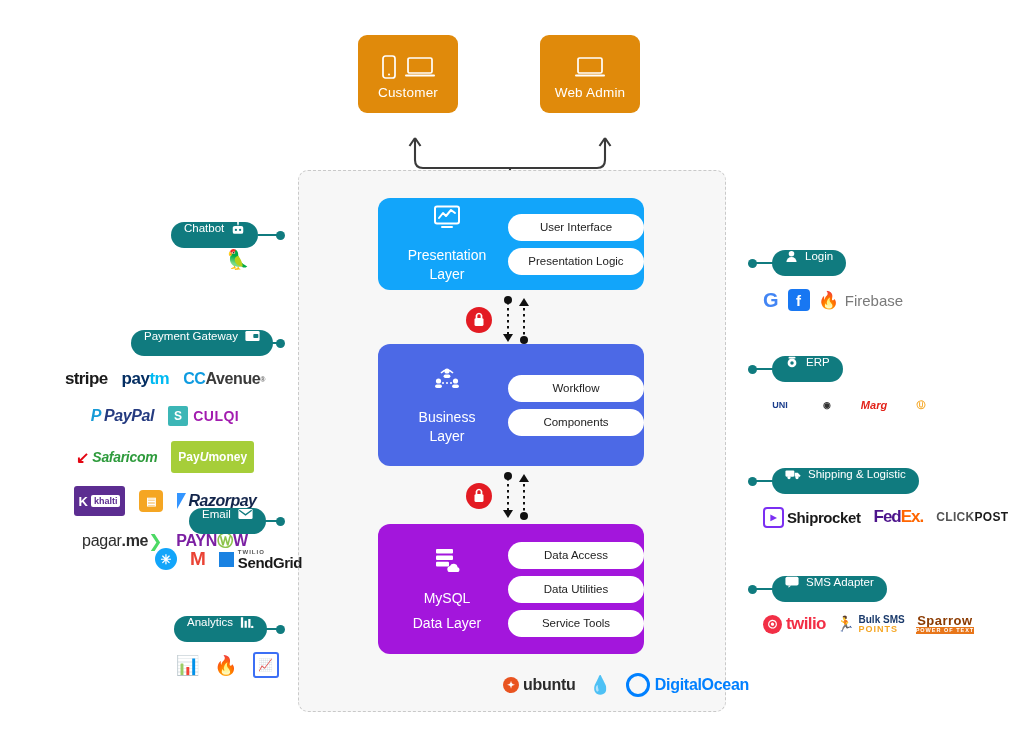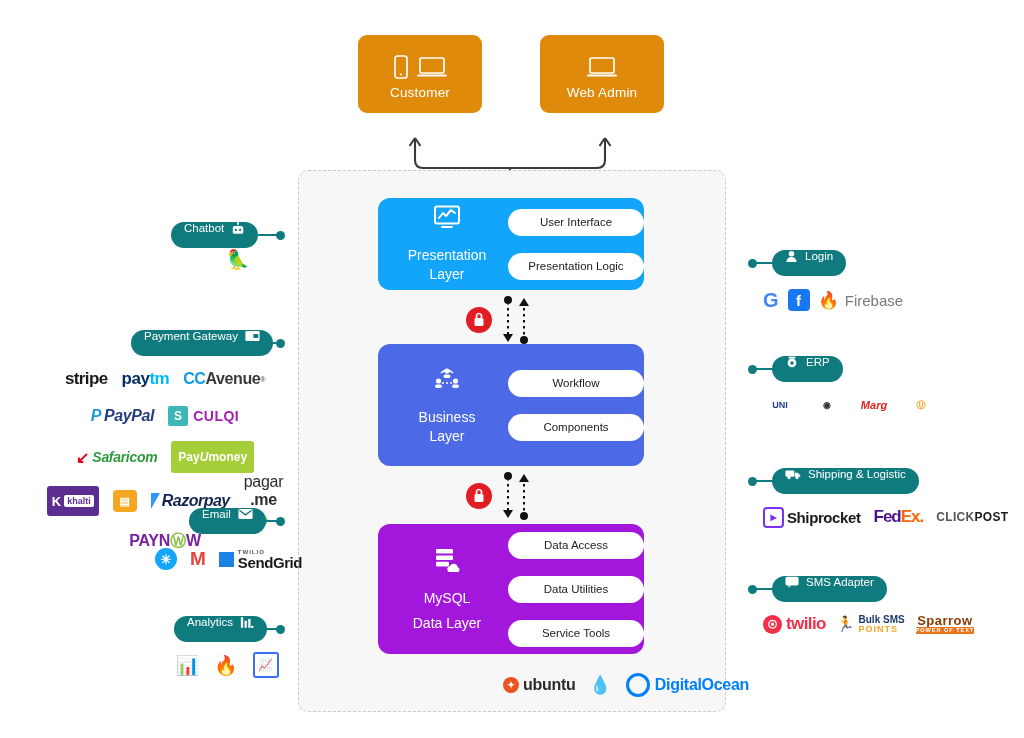--- a/index.html
+++ b/index.html
@@ -8,21 +8,21 @@
     background:#ffffff;
     font-family:"Liberation Sans", sans-serif;
     position:relative;
     overflow:hidden;
     color:#222;
   }
   .stage{position:absolute;inset:0;}
 
   
   .actor{
-    position:absolute;width:124px;height:78px;border-radius:9px;
+    position:absolute;width:100px;height:78px;border-radius:9px;
     background:#E08A0B;color:#fff;
     display:flex;flex-direction:column;align-items:center;justify-content:center;
     gap:6px;
   }
   .actor .glyphs{display:flex;align-items:flex-end;gap:9px;height:30px;}
   .actor .lbl{font-size:13.5px;letter-spacing:.2px;}
 
   
   .system{
     position:absolute;left:298px;top:170px;width:426px;height:540px;
@@ -32,21 +32,21 @@
   
   .layer{
     position:absolute;border-radius:12px;display:flex;align-items:center;
     color:#fff;
   }
   .layer .left{
     width:118px;display:flex;flex-direction:column;align-items:center;
     justify-content:center;gap:17px;margin-left:14px;
   }
   .layer .left .ltitle{font-size:14px;line-height:1.3;text-align:center;font-weight:400;}
-  .layer .pills{display:flex;flex-direction:column;gap:17px;margin-left:6px;}
+  .layer .pills{display:flex;flex-direction:column;gap:7px;margin-left:6px;}
   .pill{
     background:#fff;color:#222;border-radius:18px;
     width:136px;height:27px;display:flex;align-items:center;justify-content:center;
     font-size:11.5px;white-space:nowrap;
   }
 
   #presentation{left:378px;top:198px;width:266px;height:92px;background:#12A5FA;}
   #business{left:378px;top:344px;width:266px;height:122px;background:#4C69E6;}
   #datalayer{left:378px;top:524px;width:266px;height:130px;background:#A316DC;}
 
@@ -85,21 +85,21 @@
   .lg-safari .tx{color:#2E9B3C;font-size:14px;font-weight:800;font-style:italic;letter-spacing:-.3px;}
   .lg-payu{background:#A6CE39;color:#fff;padding:4px 7px;border-radius:3px;font-size:12px;font-weight:600;}
   .lg-payu i{color:#fff;font-style:italic;}
   .lg-khalti{display:flex;align-items:center;gap:3px;background:#5C2D91;padding:3px 5px;border-radius:3px;}
   .lg-khalti .k{color:#fff;font-size:13px;font-weight:800;}
   .lg-khalti .t{background:#fff;color:#5C2D91;font-size:9px;padding:1px 3px;border-radius:2px;font-weight:700;}
   .lg-instamojo{width:24px;height:22px;background:#F5A623;border-radius:4px;display:flex;align-items:center;justify-content:center;color:#fff;font-size:11px;}
   .lg-razor{display:flex;align-items:center;gap:2px;}
   .lg-razor .tri{width:0;height:0;border-left:9px solid #3395FF;border-bottom:16px solid transparent;}
   .lg-razor .tx{font-size:16px;font-weight:800;font-style:italic;color:#13254B;letter-spacing:-.5px;}
-  .lg-pagar{font-size:16px;color:#2d2d2d;font-weight:500;letter-spacing:-.3px;flex-direction:column;}
+  .lg-pagar{font-size:16px;color:#2d2d2d;font-weight:500;letter-spacing:-.3px;}
   .lg-pagar b{font-weight:700;}
   .lg-pagar .hook{color:#4CD964;font-size:17px;}
   .lg-paynow{font-size:16px;font-weight:800;color:#7B1FA2;letter-spacing:-.2px;}
   .lg-paynow .o{color:#8BC34A;}
 
   .lg-openai{width:22px;height:22px;border-radius:50%;background:#12A5FA;color:#fff;display:flex;align-items:center;justify-content:center;font-size:13px;}
   .lg-gmail{color:#EA4335;font-size:19px;font-weight:800;}
   .lg-sendgrid{display:flex;align-items:center;gap:4px;}
   .lg-sendgrid .sq{width:15px;height:15px;background:#1A82E2;}
   .lg-sendgrid .tx{display:flex;flex-direction:column;line-height:1;}

